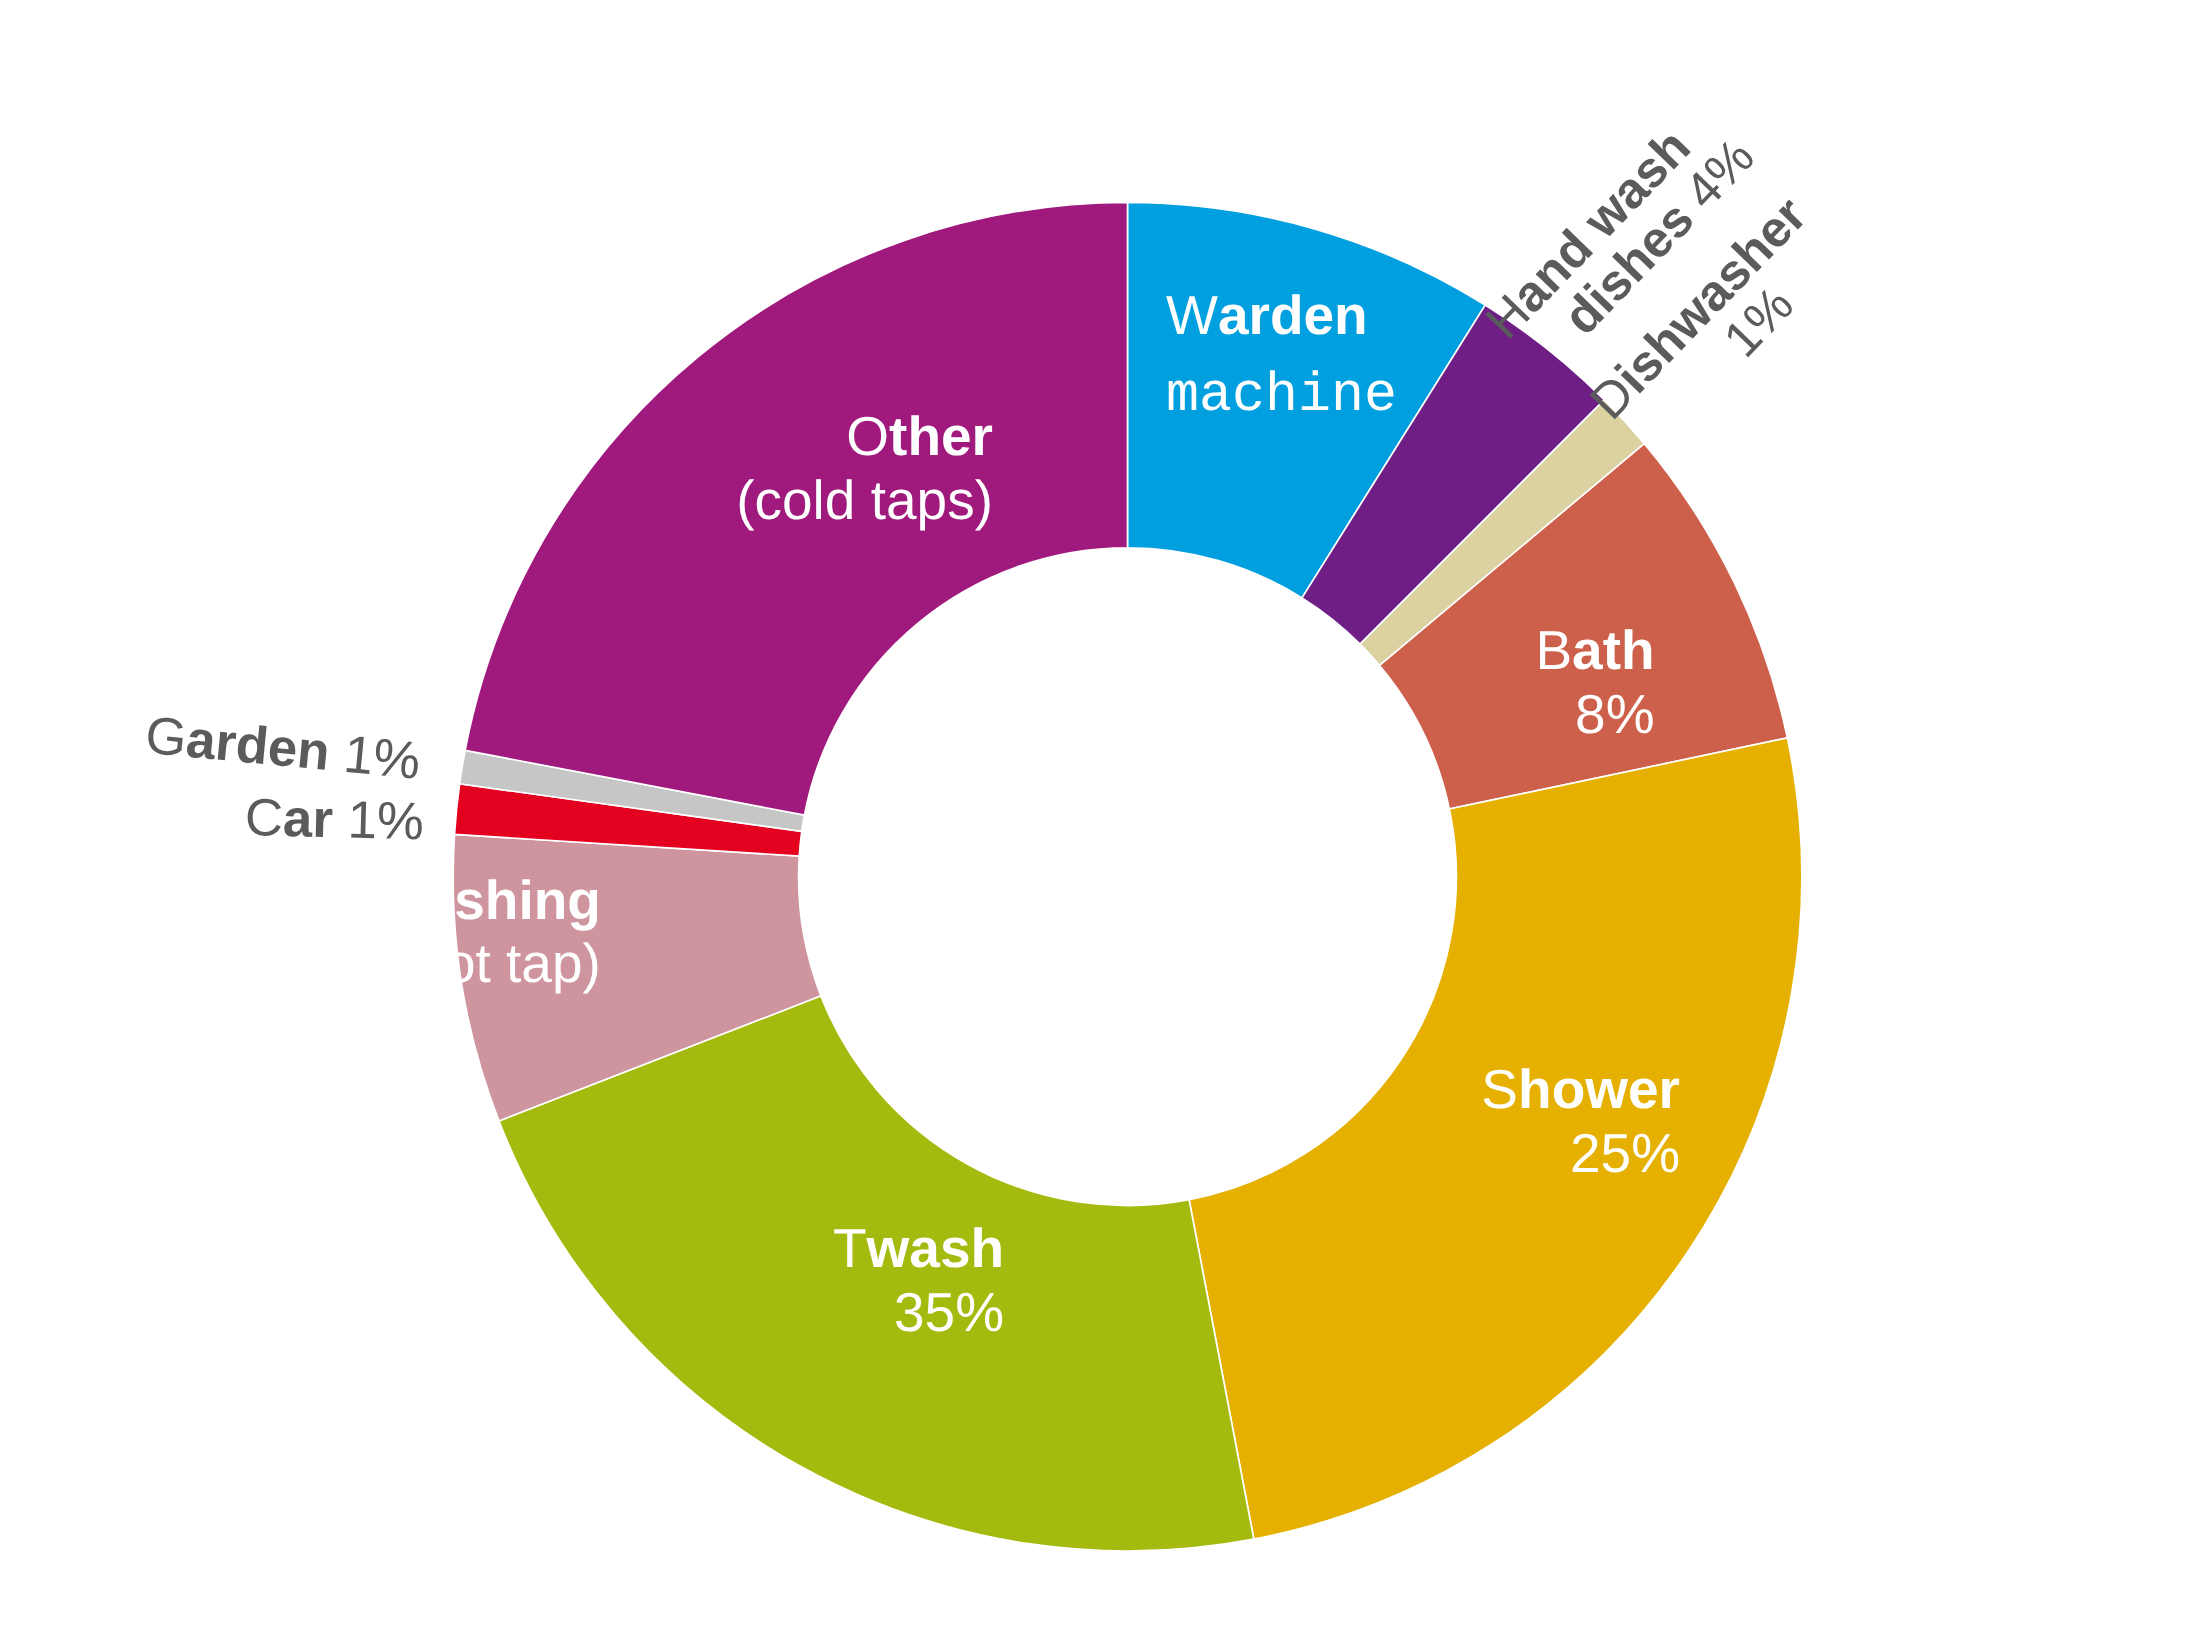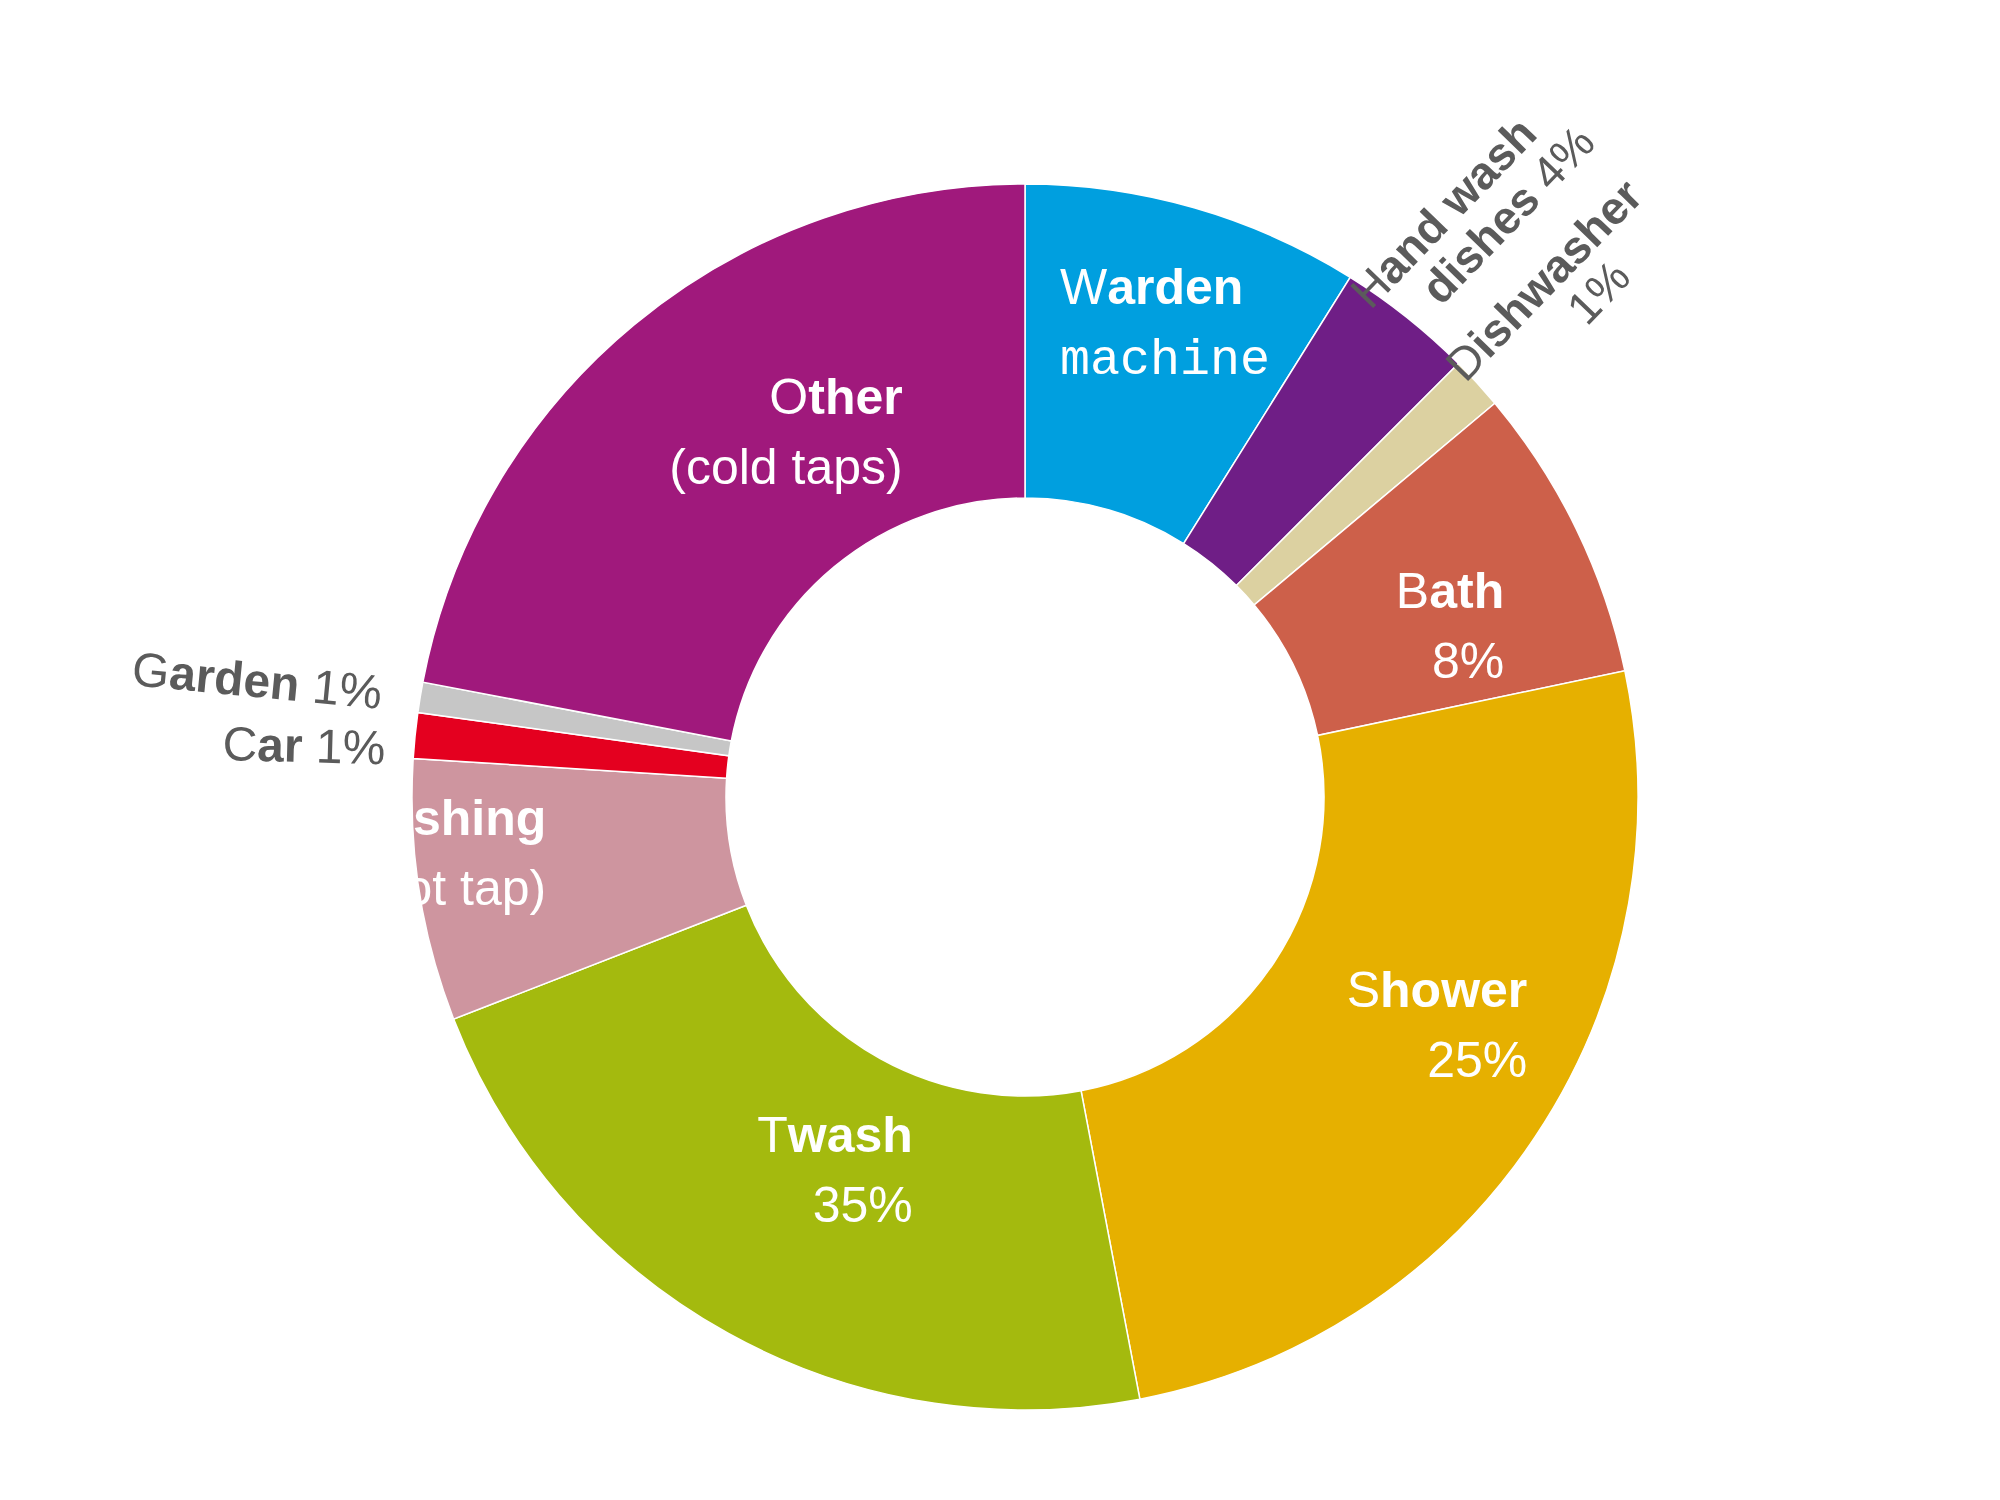--- a/index.html
+++ b/index.html
@@ -3,21 +3,21 @@
 <meta charset="utf-8">
 <style>
   html, body { margin: 0; padding: 0; background: #ffffff; }
   body { width: 2000px; height: 1500px; position: relative; overflow: hidden;
          font-family: "Liberation Sans", "DejaVu Sans", sans-serif; }
   #chart { position: absolute; left: 0; top: 0; width: 2000px; height: 1500px; }
   .lbl { position: absolute; white-space: nowrap; line-height: 1; }
   .thin { font-weight: 400; }
   .bold { font-weight: 700; }
   .in { color: #ffffff; font-size: 50px; text-align: right; transform: translateX(-50%); }
-  .in .l2 { display: block; font-weight: 400; margin-top: 20px; }
+  .in .l2 { display: block; font-weight: 400; margin-top: 8px; }
   .out { color: #5b5b5b; font-size: 48px; }
 </style>
 </head>
 <body>
 
 <svg id="chart" viewBox="0 0 2000 1500" xmlns="http://www.w3.org/2000/svg">
   <g id="slices">
       <path d="M1025,184 A613,613 0 0 1 1350.203355980028,277.37342517984393 L1183.6228441077135,543.5442971105601 A299,299 0 0 0 1025,498 Z" fill="#009FDF" stroke="#ffffff" stroke-width="1.5"></path>
       <path d="M1350.203355980028,277.37342517984393 A613,613 0 0 1 1458.4564568673536,363.5435431326464 L1236.4249275747777,585.5750724252223 A299,299 0 0 0 1183.6228441077135,543.5442971105601 Z" fill="#6F1E86" stroke="#ffffff" stroke-width="1.5"></path>
       <path d="M1458.4564568673536,363.5435431326464 A613,613 0 0 1 1494.8602131741313,403.2991236027538 L1254.1814090359956,604.9664567002013 A299,299 0 0 0 1236.4249275747777,585.5750724252223 Z" fill="#DCD1A1" stroke="#ffffff" stroke-width="1.5"></path>

